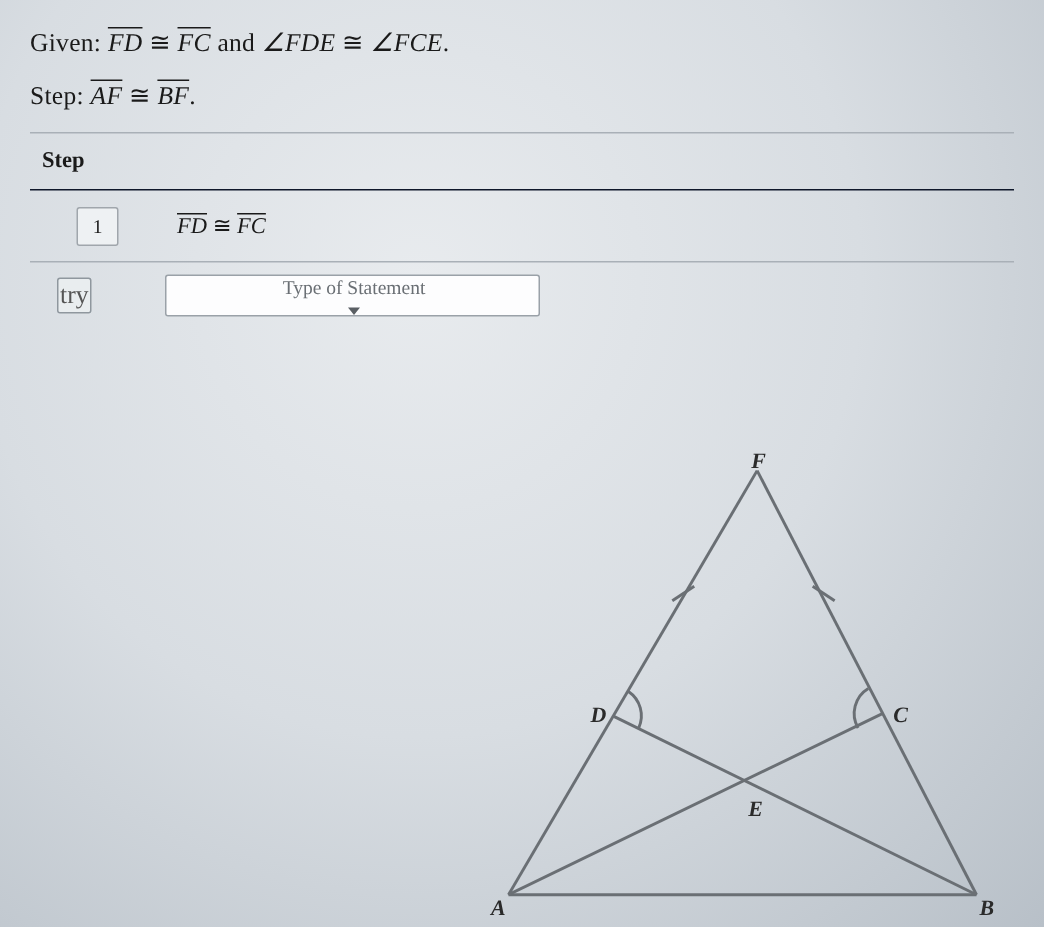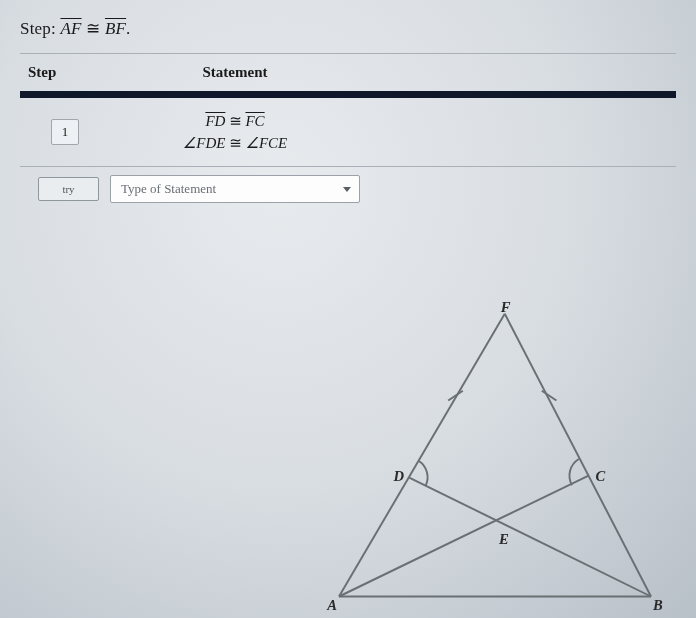--- a/index.html
+++ b/index.html
@@ -30,28 +30,28 @@
   
   .proof {
     margin-top: 12px;
     border-top: 1px solid #a9b0b7;
     border-bottom: 1px solid #a9b0b7;
   }
   .prow {
     display: grid;
     grid-template-columns: 90px 250px 1fr;
     align-items: center;
-    border-bottom: 7px solid #0f172a;
+    border-bottom: 1px solid #0f172a;
   }
   .prow:last-child { border-bottom: none; }
   .phead { font-weight: bold; padding: 10px 8px; font-size: 15px; }
   .pcell { padding: 8px 8px; font-size: 15px; }
   .pcell.center, .phead.center { text-align: center; }
   .stmt-stack {
-    display: flex; flex-direction: column; align-items: center; gap: 4px;
+    display: flex; align-items: center; gap: 16px;
     padding: 6px 0;
   }
   .stmt-line { font-style: italic; font-size: 15px; }
   .stmt-line .congr { font-style: normal; }
   .step-badge {
     display: inline-block;
     min-width: 28px;
     padding: 4px 8px;
     border: 1px solid #a0a6ac;
     background: #eef1f3;
@@ -61,37 +61,38 @@
   }
 
   .input-row {
     display: grid;
     grid-template-columns: 90px 250px 1fr;
     align-items: center;
     padding: 8px 0 10px 0;
   }
   .try-btn {
     margin-left: 18px;
-    width: 61px; height: 24px;
+    width: 23px; height: 24px;
     border: 1px solid #8f979e;
     background: #e9edef;
     border-radius: 2px;
-    font-size: 11px;
+    font-size: 17px;
     color: #555;
     display: inline-flex; align-items: center; justify-content: center;
   }
   .select {
     display: flex; align-items: center; justify-content: space-between;
     height: 28px;
     border: 1px solid #9aa1a8;
     background: #fdfdfe;
     padding: 0 8px 0 10px;
     font-size: 13px;
     color: #6a6f74;
     border-radius: 2px;
+    flex-direction: column;
   }
   .caret {
     width: 0; height: 0;
     border-left: 4px solid transparent;
     border-right: 4px solid transparent;
     border-top: 5px solid #5a5f64;
   }
 
   
   .diagram-wrap {
@@ -108,49 +109,53 @@
     font-weight: 600;
   }
   .seg { stroke: #6a6f74; stroke-width: 2; fill: none; }
   .tick { stroke: #6a6f74; stroke-width: 2; }
   .arc { stroke: #6a6f74; stroke-width: 2; fill: none; }
 </style>
 </head>
 <body>
 
 <div class="page">
+  <div class="given big-math">
+    <span>Given:</span>
+    <span class="ov">FD</span>
+    <span class="congr">≅</span>
+    <span class="ov">FC</span>
+    <span>and</span>
+    <span class="mi">∠FDE</span>
+    <span class="congr">≅</span>
+    <span class="mi">∠FCE</span><span>.</span>
+  </div>
 
   <div class="prove big-math">
     <span>Step:</span>
     <span class="ov">AF</span>
     <span class="congr">≅</span>
     <span class="ov">BF</span><span>.</span>
   </div>
 
   <div class="proof">
     <div class="prow">
       <div class="phead">Step</div>
-      <div class="phead center">Statement</div>
     </div>
 
     <div class="prow">
       <div class="pcell center">
         <span class="step-badge">1</span>
       </div>
       <div class="pcell center">
         <div class="stmt-stack">
           <div class="stmt-line">
             <span class="ov">FD</span>
             <span class="congr">≅</span>
             <span class="ov">FC</span>
-          </div>
-          <div class="stmt-line">
-            <span>∠FDE</span>
-            <span class="congr">≅</span>
-            <span>∠FCE</span>
           </div>
         </div>
       </div>
     </div>
   </div>
 
   <div class="input-row">
     <div>
       <div class="try-btn">try</div>
     </div>

